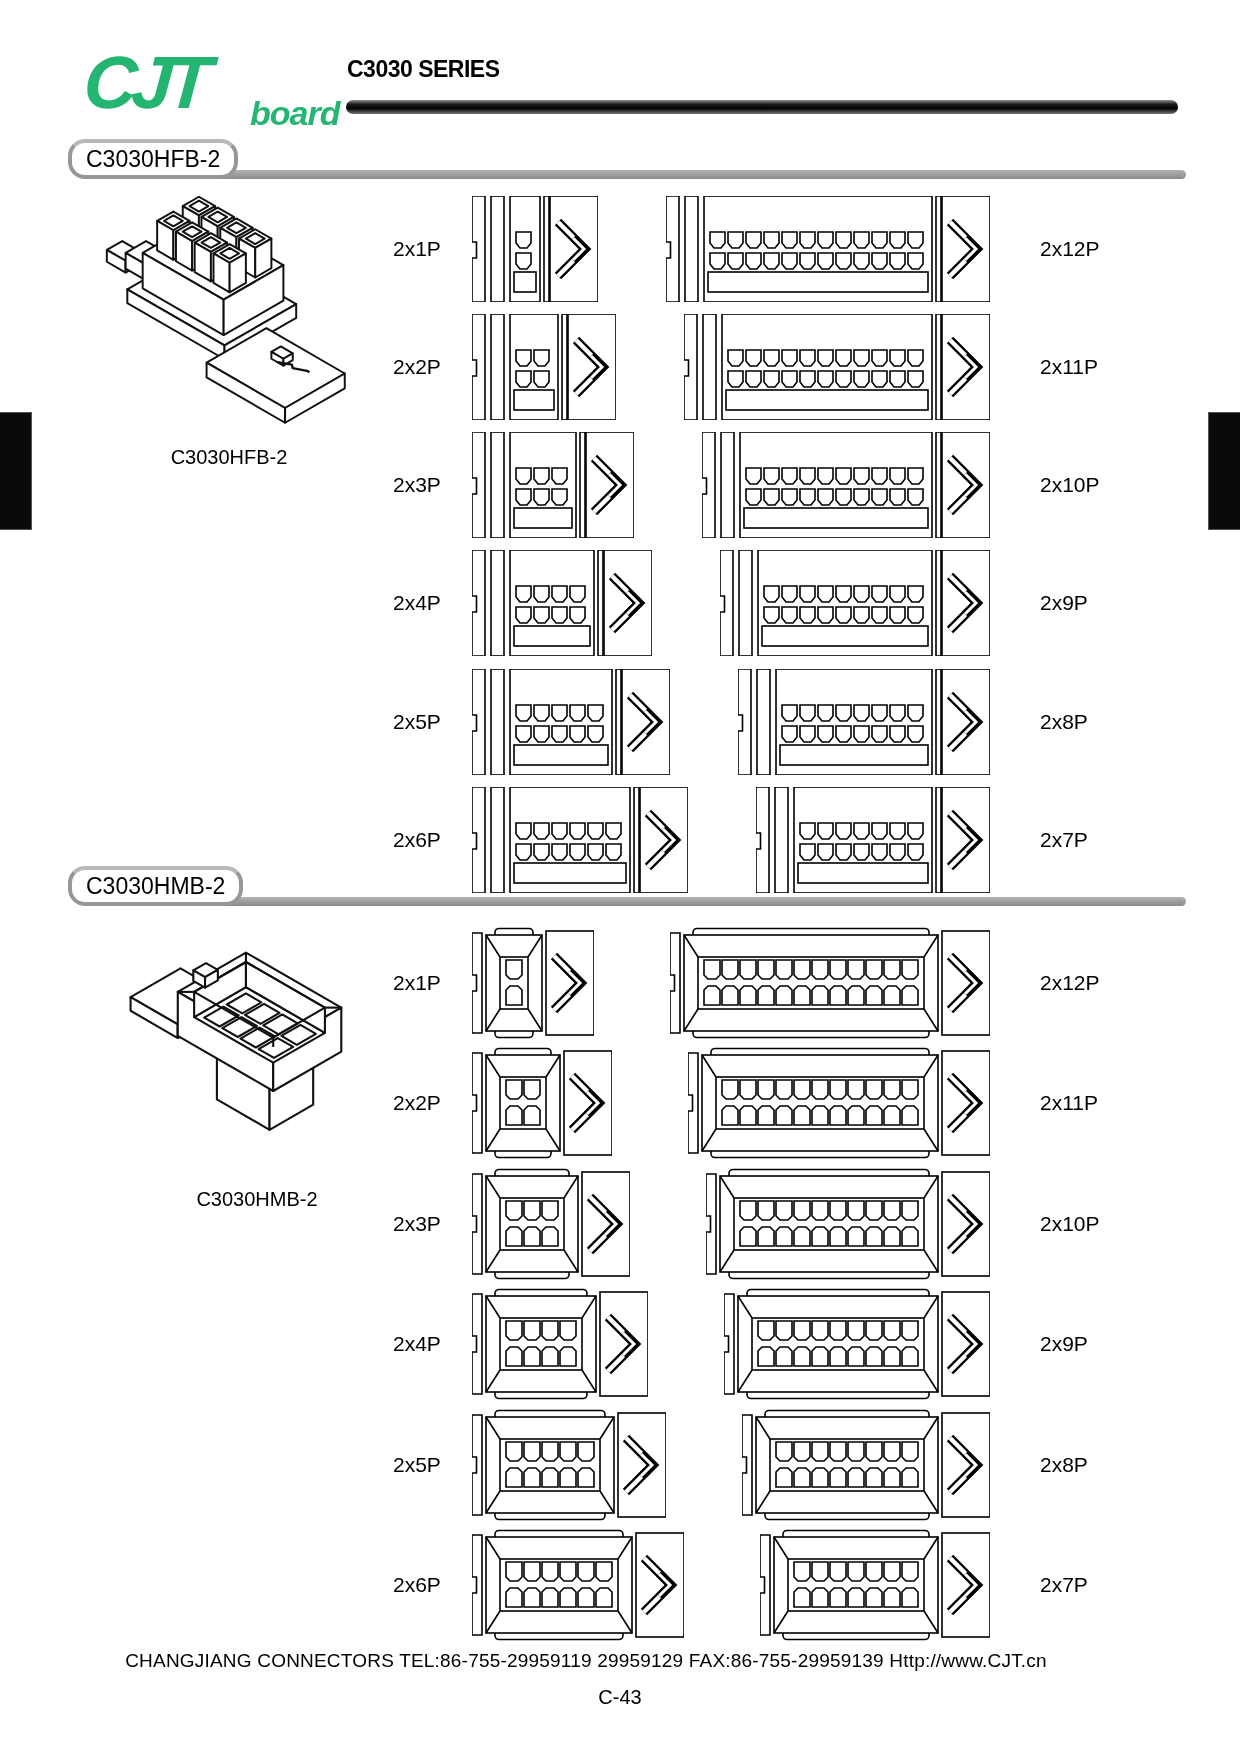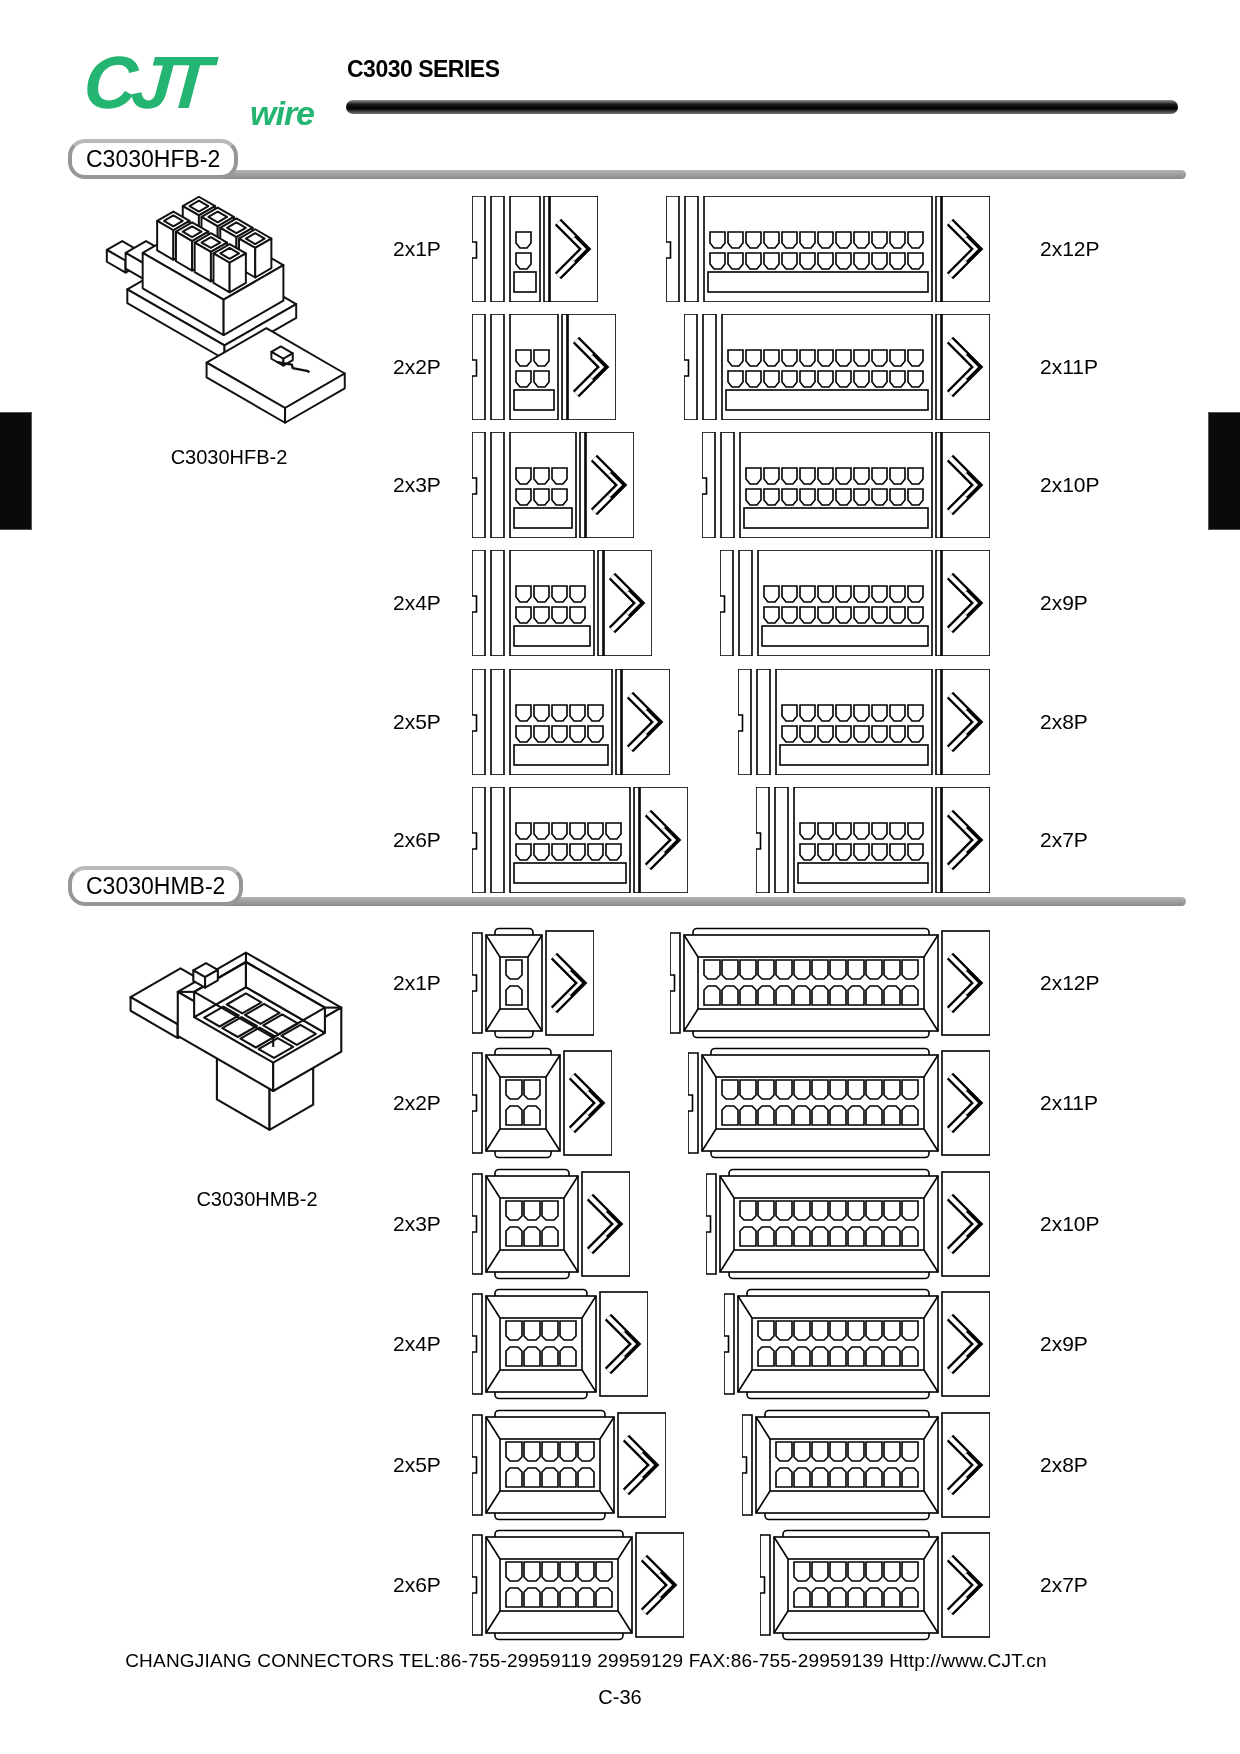--- a/index.html
+++ b/index.html
@@ -44,21 +44,21 @@
   .footer-line{position:absolute;left:0;top:1650px;width:1172px;text-align:center;
                font-size:19px;letter-spacing:0.2px;white-space:nowrap}
   .page-number{position:absolute;left:0;top:1686px;width:1240px;text-align:center;font-size:20px}
 </style>
 </head>
 <body>
 
 <div class="page">
 
   <div class="logo-main" style="color: rgb(37, 181, 115);">CJT</div>
-  <div class="logo-sub" style="color: rgb(37, 181, 115);">wire</div>
+  <div class="logo-sub" style="color: rgb(37, 181, 115);">board</div>
   <div class="series-title">C3030 SERIES</div>
   <div class="header-rule"></div>
 
   <div class="side-tab" style="left:-1px;top:412px"></div>
   <div class="side-tab" style="left:1208px;top:412px"></div>
 
   <div class="badge-bar" style="left:160px;top:170px;width:1026px"></div>
   <div class="badge" style="left:68px;top:139px">C3030HFB-2</div>
   <div class="iso-box" style="left:96px;top:186px">
     <svg id="iso-hfb" viewBox="-108 -68 262 250" preserveAspectRatio="xMidYMid meet">
@@ -946,14 +946,14 @@
               <path d="M 205 45 L 216 56 L 205 67" fill="none" stroke="#000" stroke-width="7"></path>
               <path d="M 205 45 L 216 56 L 205 67" fill="none" stroke="#fff" stroke-width="3"></path>
             </g>
           </g>
         </svg>
         <span class="pin-label right">2x7P</span>
       </div>
     </div>
 
   <div class="footer-line">CHANGJIANG CONNECTORS  TEL:86-755-29959119 29959129  FAX:86-755-29959139  Http://www.CJT.cn</div>
-  <div class="page-number">C-36</div>
+  <div class="page-number">C-43</div>
 </div>
 
 </body></html>

